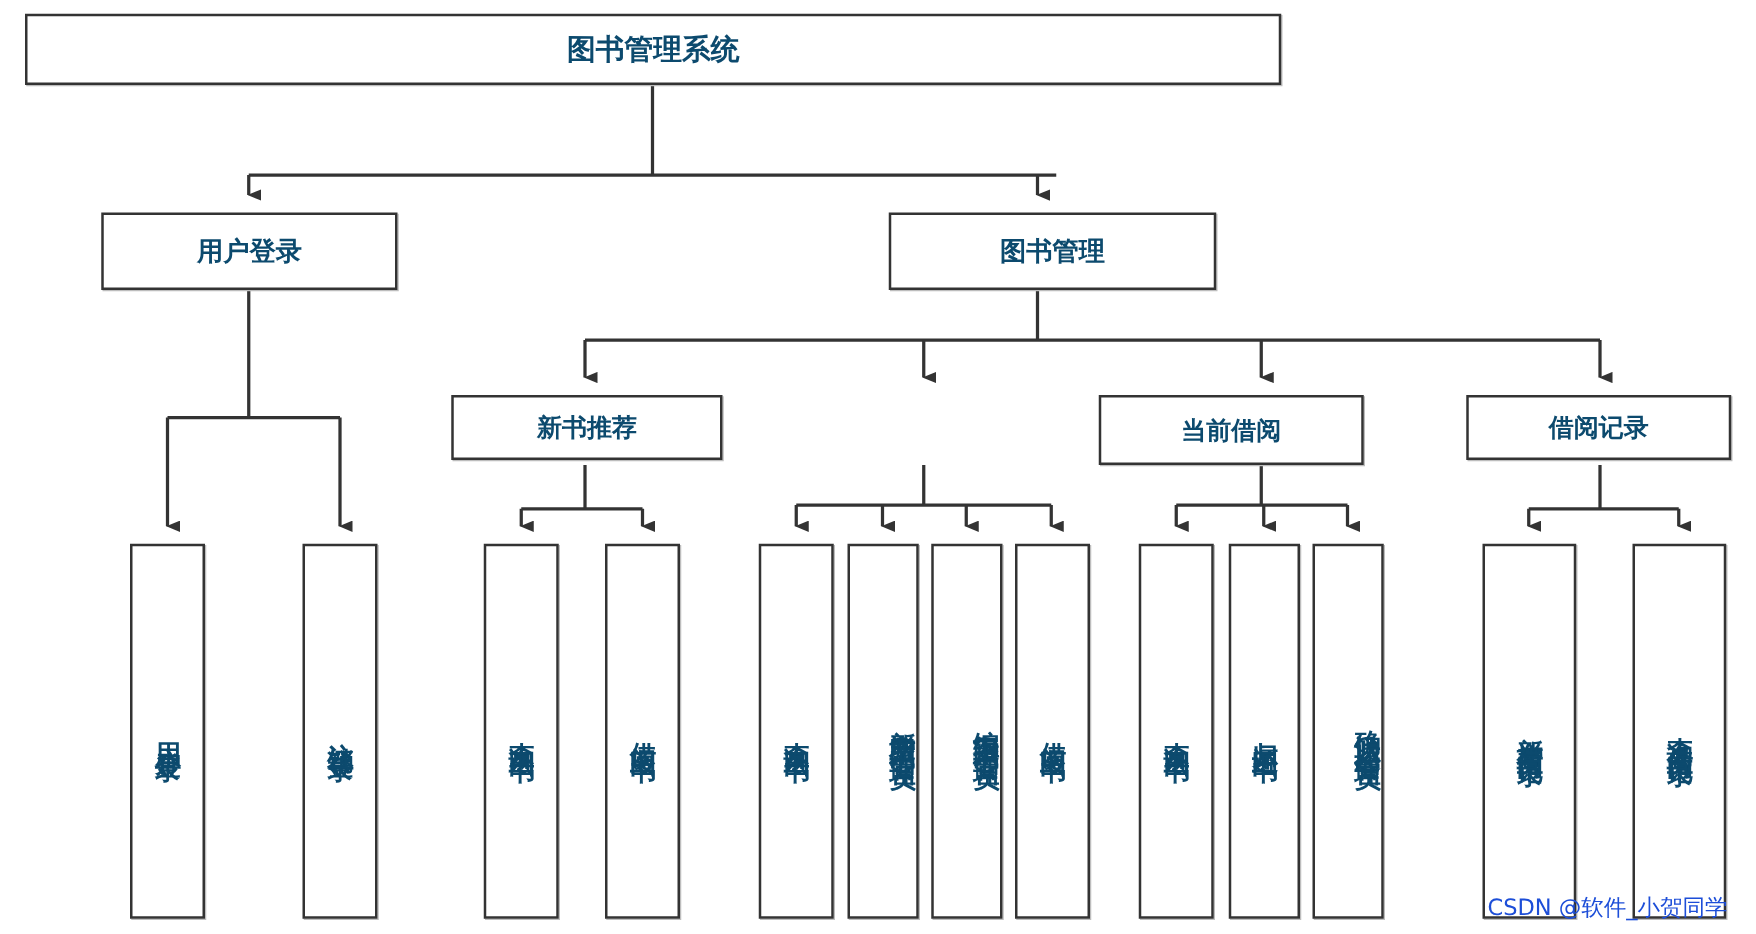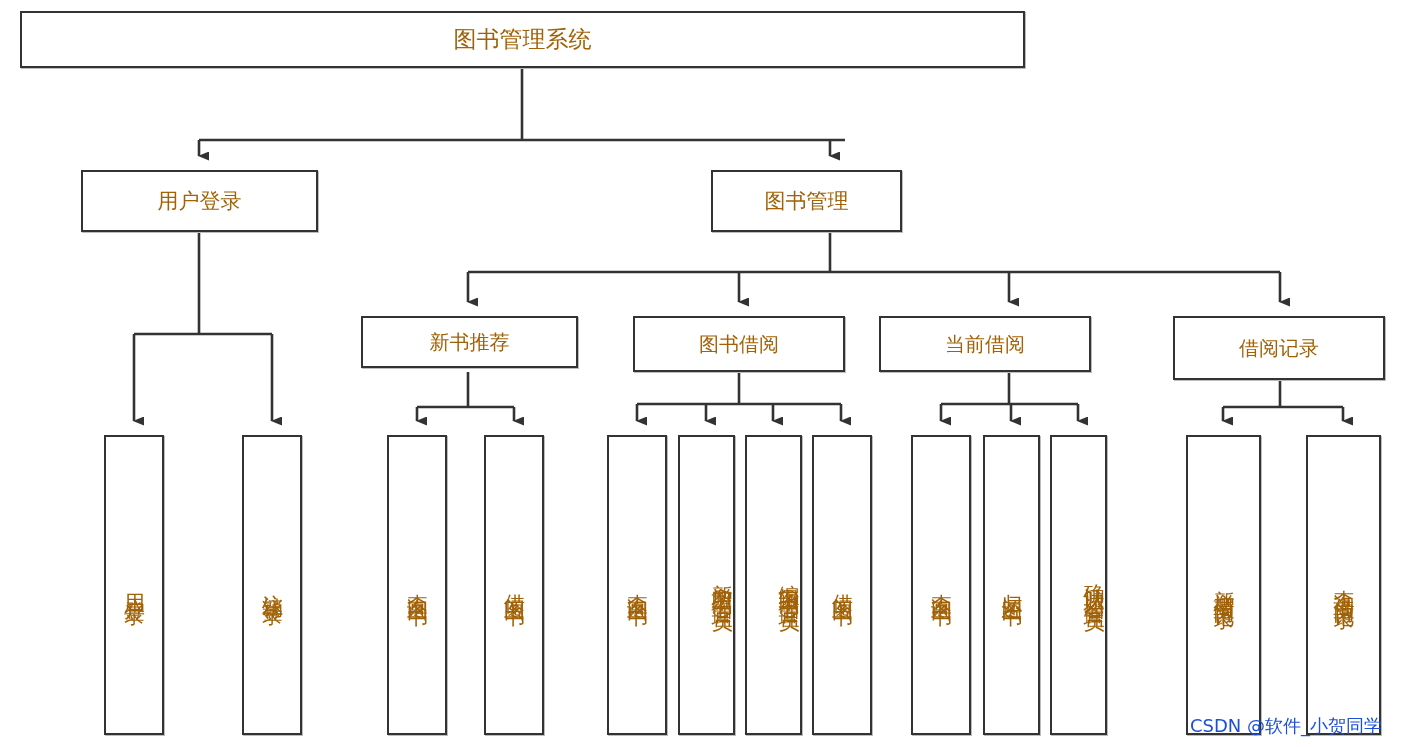--- a/index.html
+++ b/index.html
@@ -22,26 +22,27 @@
     left: 0;
     top: 0;
     width: 1405px;
     height: 747px;
   }
   .node {
     position: absolute;
     box-sizing: border-box;
     border: 2px solid #333333;
     background: #ffffff;
-    color: #a16207;
+    color: #0c4a6e;
     display: flex;
     align-items: center;
     justify-content: center;
     text-align: center;
     box-shadow: 1px 1px 0 #bdbdbd;
+    font-weight: bold;
   }
   .node.root {
     font-size: 23px;
   }
   .node.level1 {
     font-size: 21px;
   }
   .node.level2 {
     font-size: 20px;
   }
@@ -125,34 +126,31 @@
     </g>
   </svg>
 
   <div class="node root" style="left:20px; top:11px; width:1005px; height:57px;">
     <span class="label">图书管理系统</span>
   </div>
 
   <div class="node level1" style="left:81px; top:170px; width:237px; height:62px;">
     <span class="label">用户登录</span>
   </div>
-  <div class="node level1" style="left:711px; top:170px; width:191px; height:62px;">
+  <div class="node level1" style="left:711px; top:170px; width:262px; height:62px;">
     <span class="label">图书管理</span>
   </div>
 
   <div class="node level2" style="left:361px; top:316px; width:217px; height:52px;">
     <span class="label">新书推荐</span>
   </div>
-  <div class="node level2" style="left:633px; top:316px; width:212px; height:56px;">
-    <span class="label">图书借阅</span>
-  </div>
   <div class="node level2" style="left:879px; top:316px; width:212px; height:56px;">
     <span class="label">当前借阅</span>
   </div>
-  <div class="node level2" style="left:1173px; top:316px; width:212px; height:64px;">
+  <div class="node level2" style="left:1173px; top:316px; width:212px; height:52px;">
     <span class="label">借阅记录</span>
   </div>
 
   <div class="node leaf" style="left:104px; top:435px; width:60px; height:300px;">
     <span class="label">用户登录</span>
   </div>
   <div class="node leaf" style="left:242px; top:435px; width:60px; height:300px;">
     <span class="label">注销登录</span>
   </div>
 

